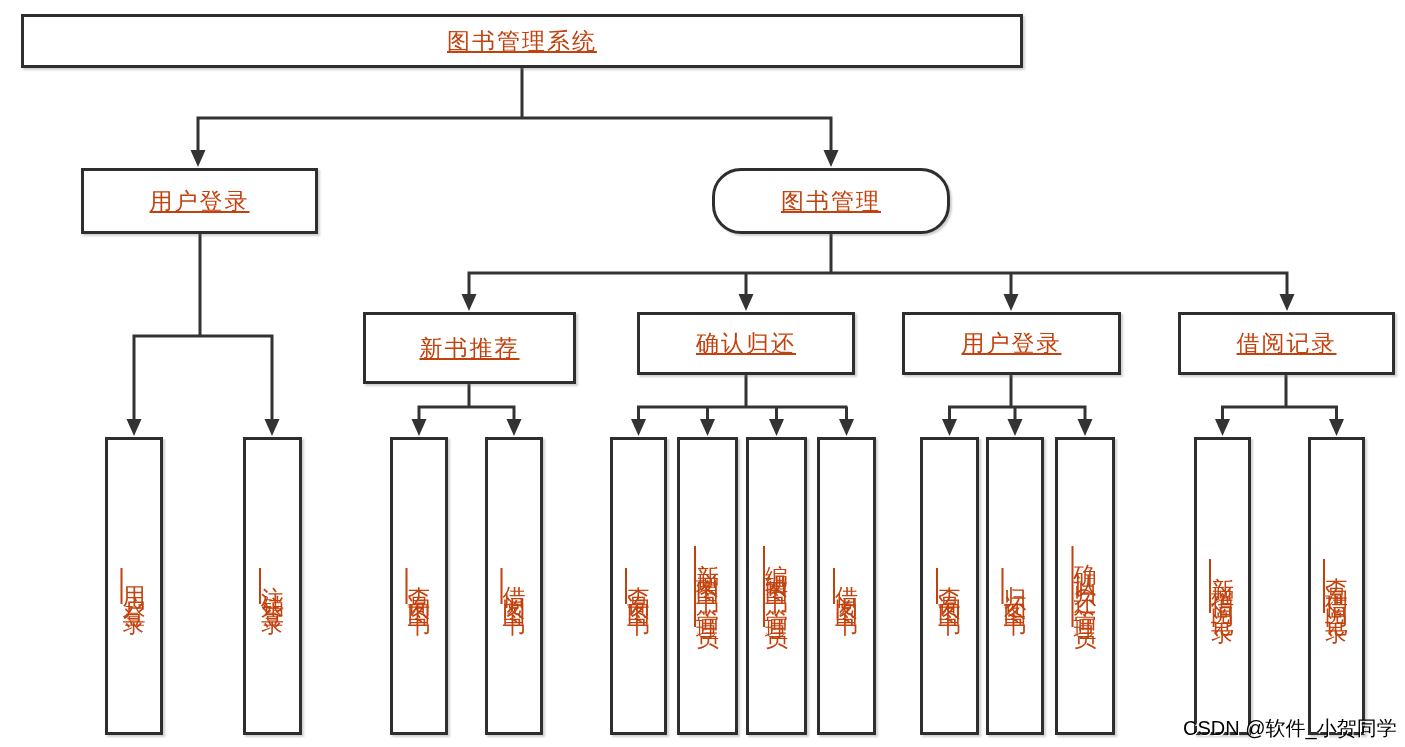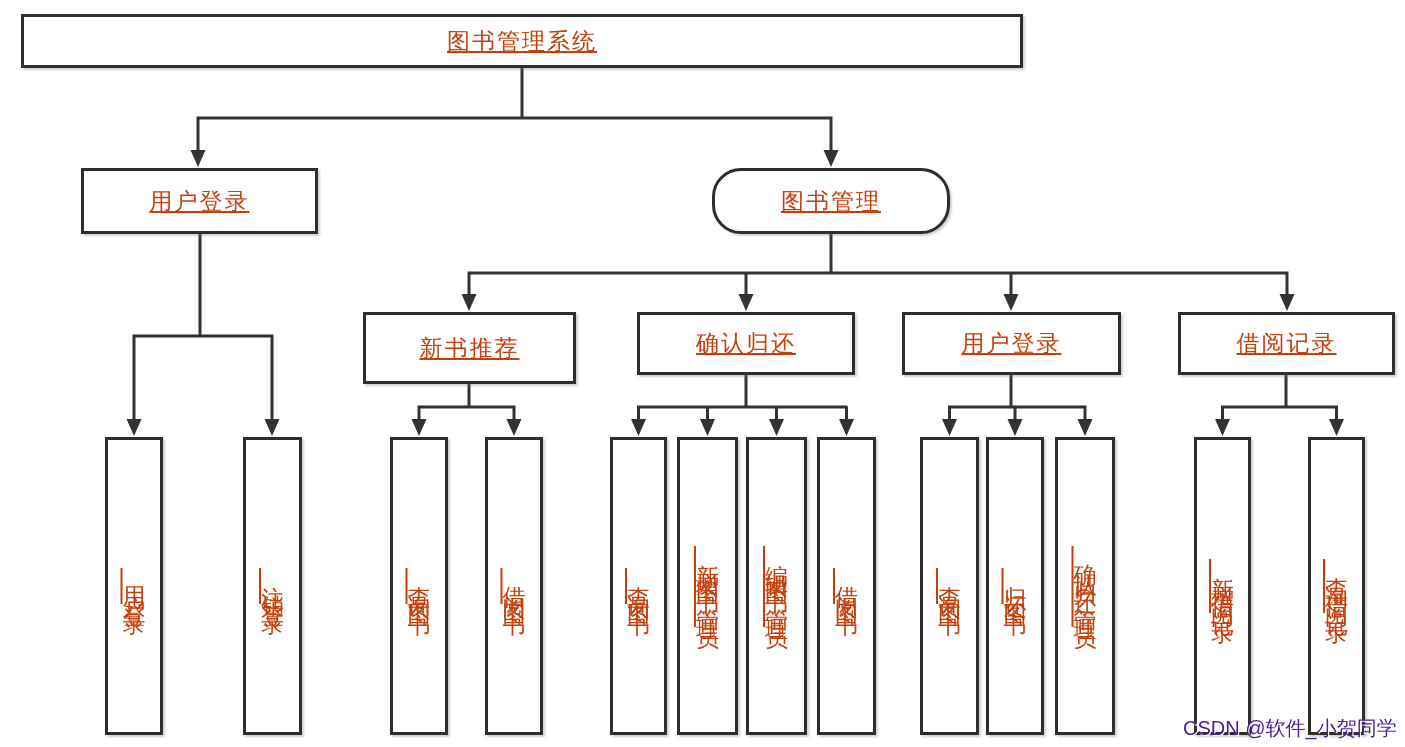--- a/index.html
+++ b/index.html
@@ -41,21 +41,21 @@
   .vbox span {
     font-size: 23px;
     letter-spacing: 9px;
     line-height: 1;
   }
   .watermark {
     position: absolute;
     left: 1183px;
     top: 715px;
     font-size: 20px;
-    color: #4c1d95;
+    color: #000000;
     text-shadow: 1px 1px 0 #ffffff;
     white-space: nowrap;
     z-index: 3;
   }
 </style>
 </head>
 <body>
 
 <div class="canvas">
 

